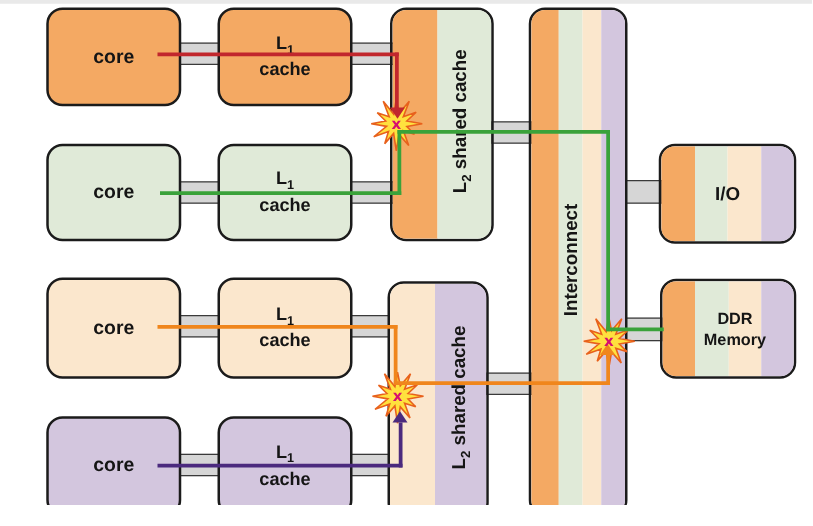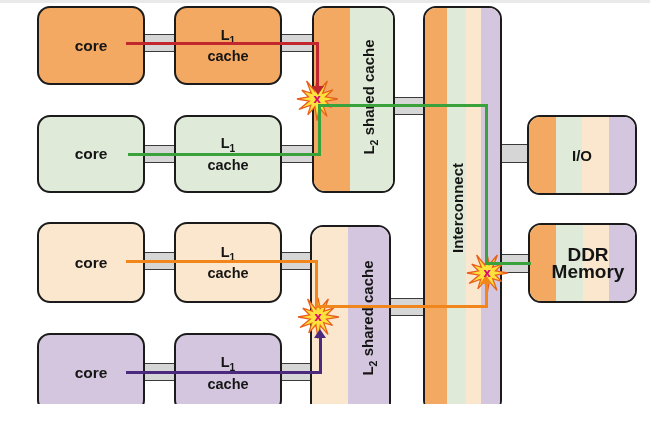--- a/index.html
+++ b/index.html
@@ -26,21 +26,21 @@
   #l1b4{left:174px;top:333px;width:108px;height:80px;}
   #l2a{left:312px;top:6px;width:83px;height:187px;}
   #l2b{left:310px;top:225px;width:81px;height:190px;}
   #ic {left:423px;top:6px;width:79px;height:407px;}
   #io {left:527px;top:115px;width:110px;height:80px;}
   #ddr{left:528px;top:223px;width:109px;height:80px;}
 
   .core-label{font-size:15.5px;}
   .l1-label{font-size:14.5px;line-height:16px;}
   .io-label{font-size:15px;text-align:right;}
-  .ddr-label{font-size:19px;line-height:17px;margin-left:11px;}
+  .ddr-label{font-size:13px;line-height:17px;margin-left:11px;}
   sub{font-size:0.7em;}
   .rest{margin-left:0.28em;}
 
   
   .vlabel{position:absolute;z-index:3;font-weight:bold;color:#151515;white-space:nowrap;
           font-size:15px;transform:translate(-50%,-50%) rotate(-90deg);}
   #l2a-label{left:370px;top:97px;}
   #l2b-label{left:369px;top:318px;}
   #ic-label{left:457px;top:208px;}
 

